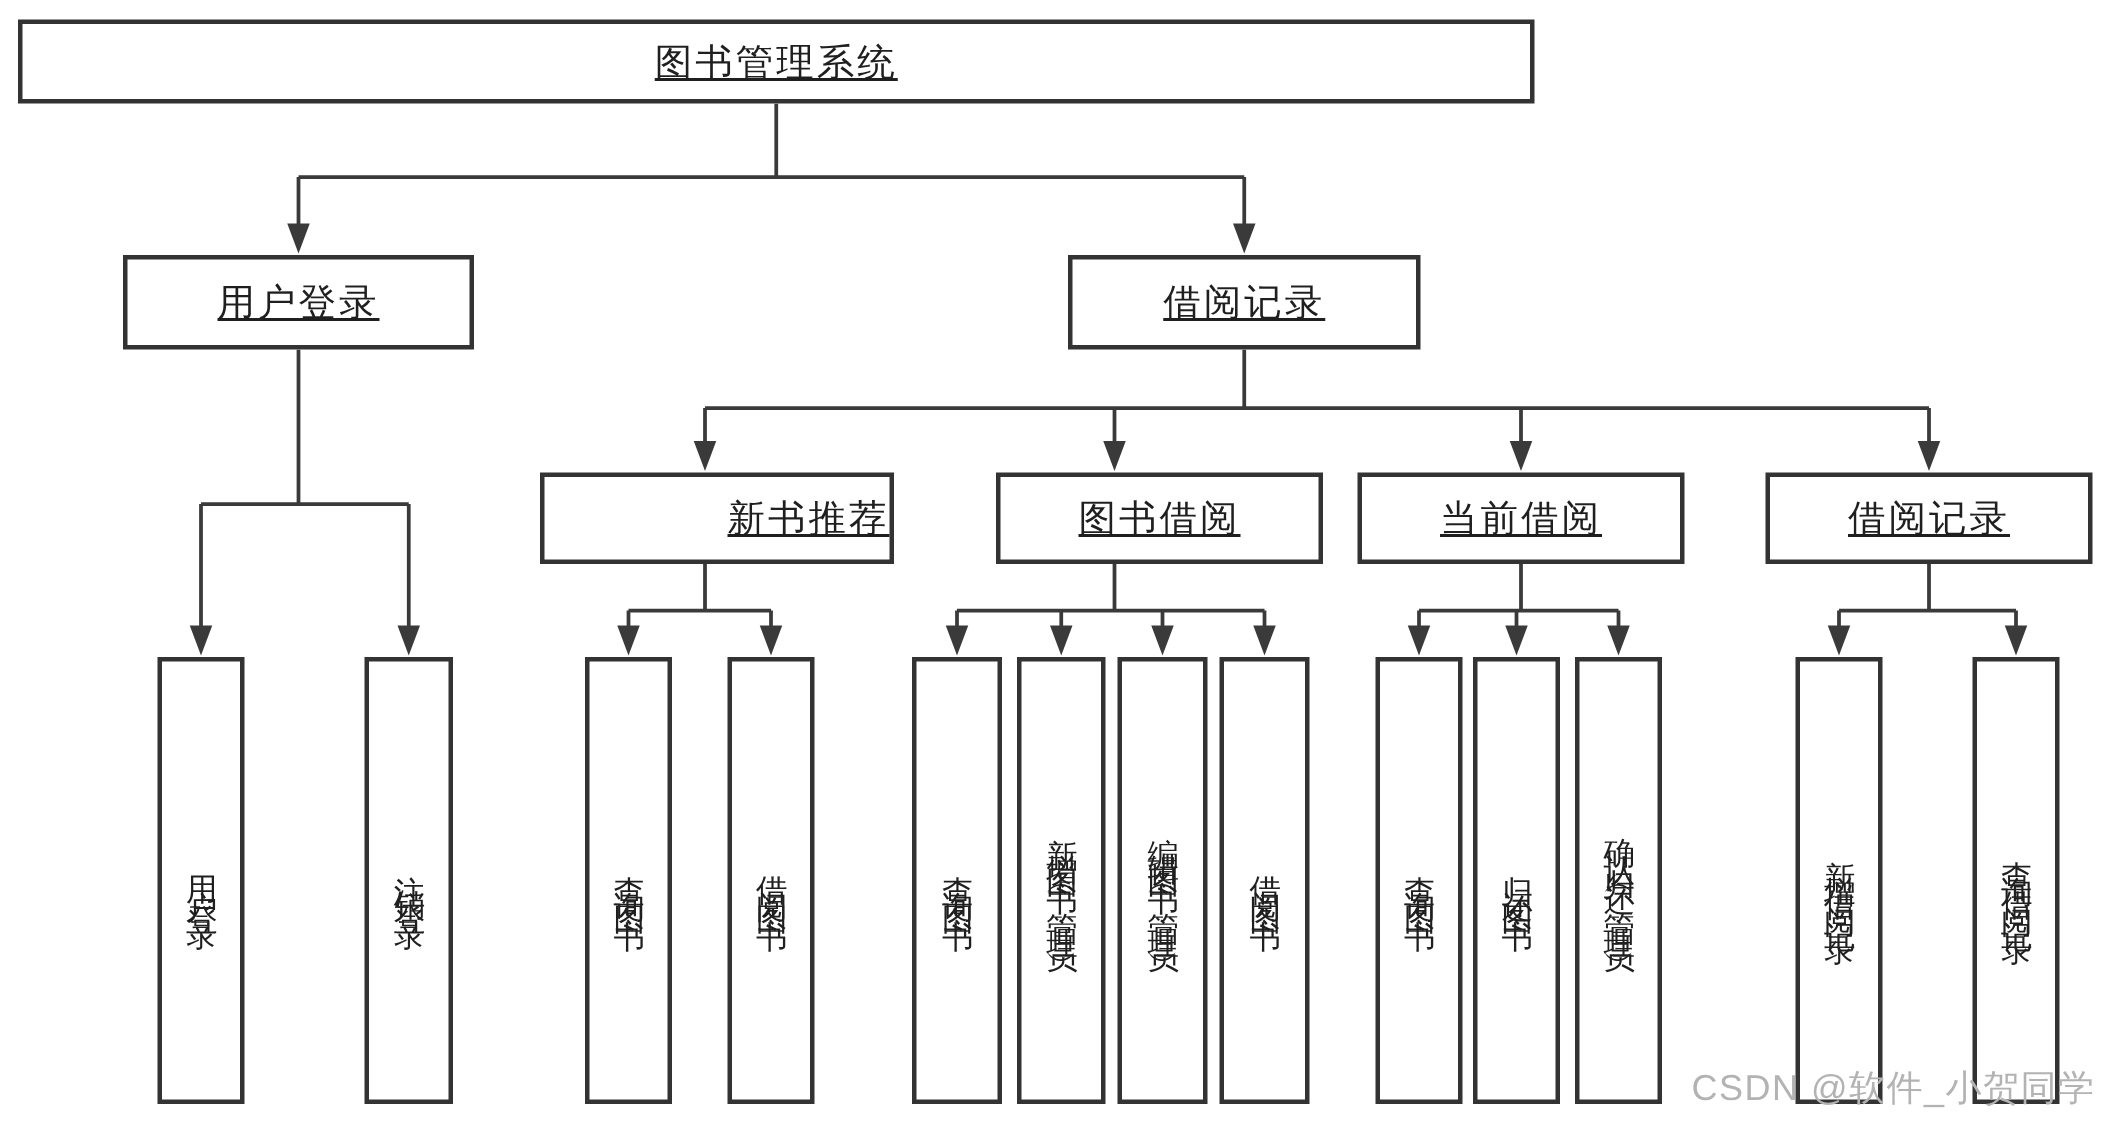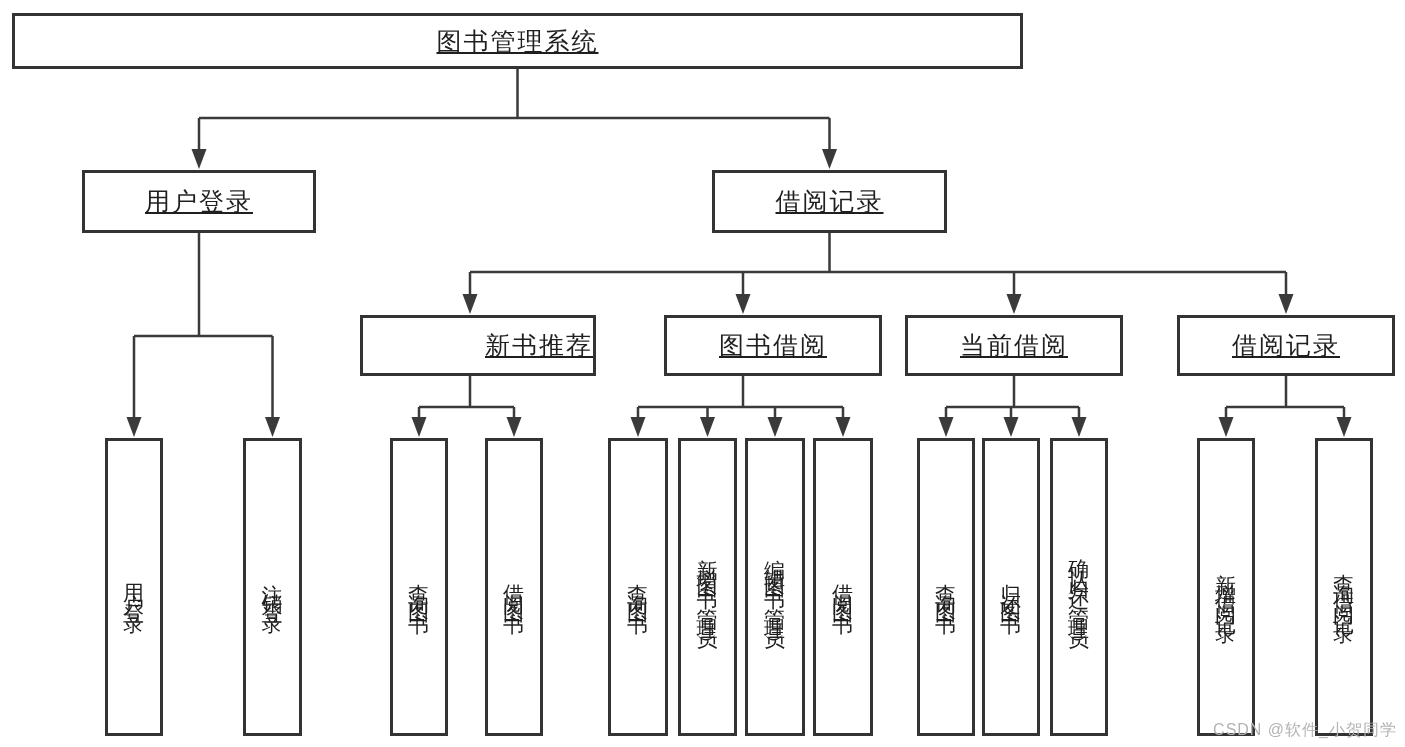--- a/index.html
+++ b/index.html
@@ -16,21 +16,21 @@
   }
   .node.h{font-size:25px;}
   .node.h .label{letter-spacing:2px;white-space:nowrap;text-decoration:underline;}
   .node.v{font-size:21px;}
   .node.v .label{
     writing-mode:vertical-rl;text-orientation:mixed;
     letter-spacing:10px;line-height:1;white-space:nowrap;
   }
   .watermark{
     position:absolute;right:8px;bottom:6px;z-index:5;
-    font-size:16px;letter-spacing:1px;color:var(--watermark,#b3b3b3);
+    font-size:24px;letter-spacing:1px;color:var(--watermark,#b3b3b3);
     font-family:"Liberation Sans","DejaVu Sans",sans-serif;white-space:nowrap;
   }
 </style>
 </head>
 <body>
 
 <div class="canvas">
 
   <svg id="wires" class="wires" width="1405" height="747" viewBox="0 0 1405 747">
       <polygon points="191.5,149 206.5,149 199,169" fill="#3a3a3a"></polygon>

